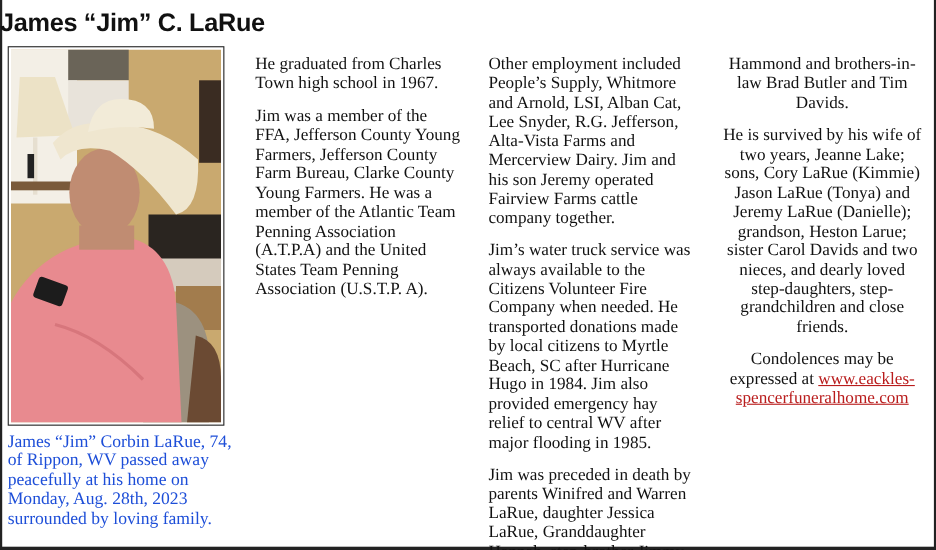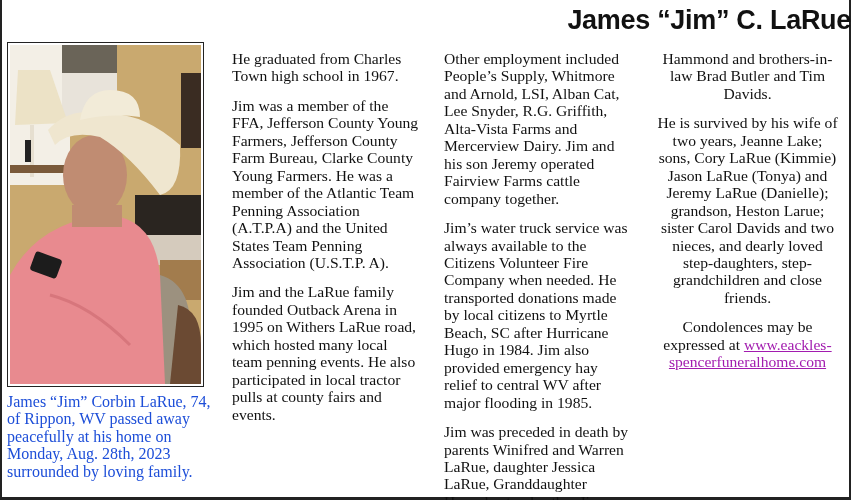--- a/index.html
+++ b/index.html
@@ -1,42 +1,42 @@
 <!DOCTYPE html>
 <html><head>
 <meta charset="utf-8">
 <style>
   html, body { margin: 0; padding: 0; background: #ffffff; }
   body { width: 851px; height: 500px; overflow: hidden; position: relative; }
   .frame-left { position:absolute; left:0; top:0; width:2px; height:500px; background:#222; }
   .frame-right { position:absolute; right:0; top:0; width:2px; height:500px; background:#222; }
   .frame-bottom { position:absolute; left:0; bottom:0; width:851px; height:3px; background:#222; }
   .title {
-    position: absolute; left: 0; top: 6px; width: 851px; text-align: right;
+    position: absolute; left: 0; top: 6px; width: 851px; text-align: left;
     font-family: "Liberation Sans", sans-serif; font-weight: bold;
-    font-size: 27px; letter-spacing: -0.3px; color: #111; line-height: 28px;
+    font-size: 23px; letter-spacing: -0.3px; color: #111; line-height: 28px;
   }
   .photo {
     position: absolute; left: 7px; top: 42px; width: 197px; height: 345px;
     border: 1px solid #222; padding: 2px; box-sizing: border-box; background: #fff;
   }
   .photo svg { display: block; width: 100%; height: 100%; }
   .caption {
     position: absolute; left: 7px; top: 393px; width: 205px;
     font-family: "Liberation Serif", serif; font-size: 16px; line-height: 17.4px; color: #1d4ed8;
   }
   .col {
     position: absolute; top: 38px;
     font-family: "Liberation Serif", serif; font-size: 15.6px; line-height: 17.45px; color: #111;
   }
   .col p { margin: 12px; }
   .col1 { left: 220px; width: 212px; }
   .col2 { left: 432px; width: 212px; }
   .col3 { left: 645px; width: 205px; text-align: center; }
-  .link { color: #a21caf; text-decoration: underline; }
+  .link { color: #b91c1c; text-decoration: underline; }
 </style>
 </head>
 <body>
 
 <div class="frame-left"></div>
 <div class="frame-right"></div>
 <div class="frame-bottom"></div>
 
 <h1 class="title" style="margin:0">James “Jim” C. LaRue</h1>
 
@@ -75,25 +75,24 @@
     <path d="M38 85 Q60 60 95 70 Q130 65 170 100 Q172 145 150 150 Q120 110 90 92 Q60 85 45 100 Z" fill="#efe6cf"></path>
     <path d="M70 75 Q75 45 100 45 Q130 45 130 72 Q100 68 70 75 Z" fill="#f2ebd8"></path>
   </svg>
 </div>
 
 <div class="caption">James “Jim” Corbin LaRue, 74, of Rippon, WV passed away peacefully at his home on Monday, Aug. 28th, 2023 surrounded by loving family.</div>
 
 <div class="col col1">
   <p>He graduated from Charles Town high school in 1967.</p>
   <p>Jim was a member of the FFA, Jefferson County Young Farmers, Jefferson County Farm Bureau, Clarke County Young Farmers. He was a member of the Atlantic Team Penning Association (A.T.P.A) and the United States Team Penning Association (U.S.T.P. A).</p>
-  <p>Jim and the LaRue family founded Outback Arena in 1995 on Withers LaRue road, which hosted many local team penning events. He also participated in local tractor pulls at county fairs and events.</p>
 </div>
 
 <div class="col col2">
-  <p>Other employment included People’s Supply, Whitmore and Arnold, LSI, Alban Cat, Lee Snyder, R.G. Griffith, Alta-Vista Farms and Mercerview Dairy. Jim and his son Jeremy operated Fairview Farms cattle company together.</p>
+  <p>Other employment included People’s Supply, Whitmore and Arnold, LSI, Alban Cat, Lee Snyder, R.G. Jefferson, Alta-Vista Farms and Mercerview Dairy. Jim and his son Jeremy operated Fairview Farms cattle company together.</p>
   <p>Jim’s water truck service was always available to the Citizens Volunteer Fire Company when needed. He transported donations made by local citizens to Myrtle Beach, SC after Hurricane Hugo in 1984. Jim also provided emergency hay relief to central WV after major flooding in 1985.</p>
   <p>Jim was preceded in death by parents Winifred and Warren LaRue, daughter Jessica LaRue, Granddaughter Hannah, step-brother Jimmy</p>
 </div>
 
 <div class="col col3">
   <p>Hammond and brothers-in-law Brad Butler and Tim Davids.</p>
   <p>He is survived by his wife of two years, Jeanne Lake; sons, Cory LaRue (Kimmie) Jason LaRue (Tonya) and Jeremy LaRue (Danielle); grandson, Heston Larue; sister Carol Davids and two nieces, and dearly loved step-daughters, step-grandchildren and close friends.</p>
   <p><span>Condolences may be expressed at </span><a class="link">www.eackles-spencerfuneralhome.com</a></p>
 </div>
 

